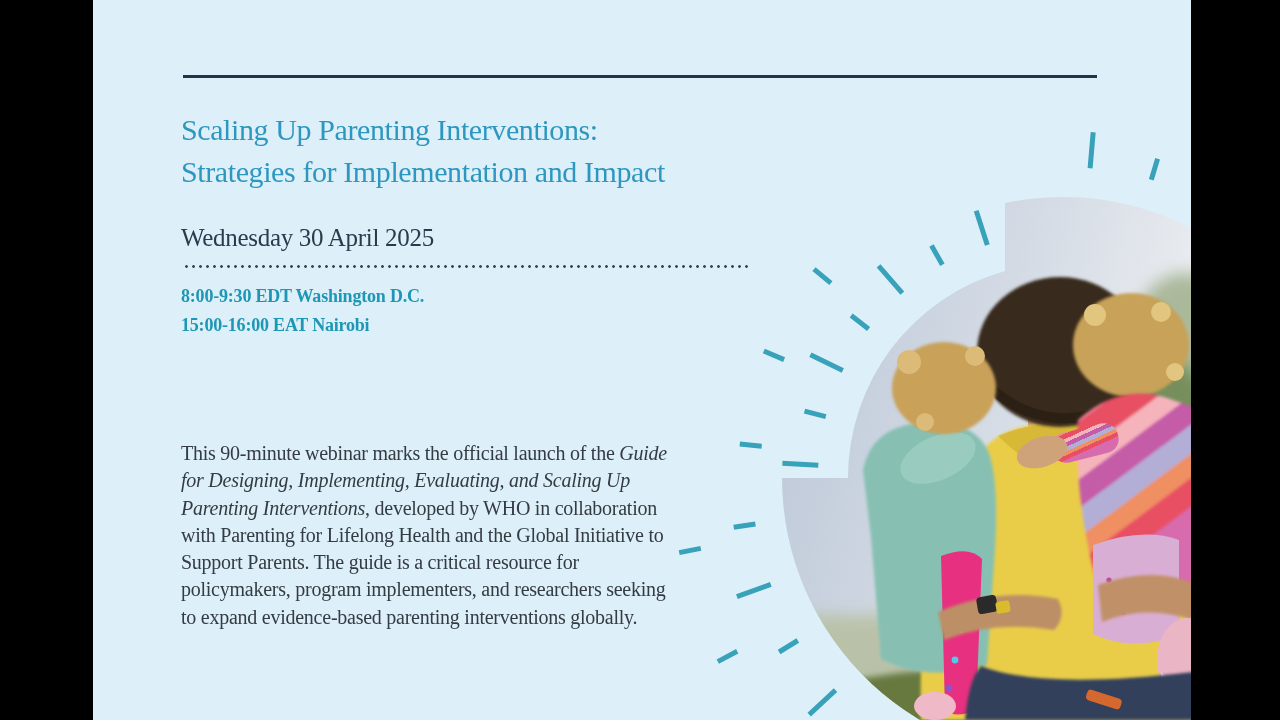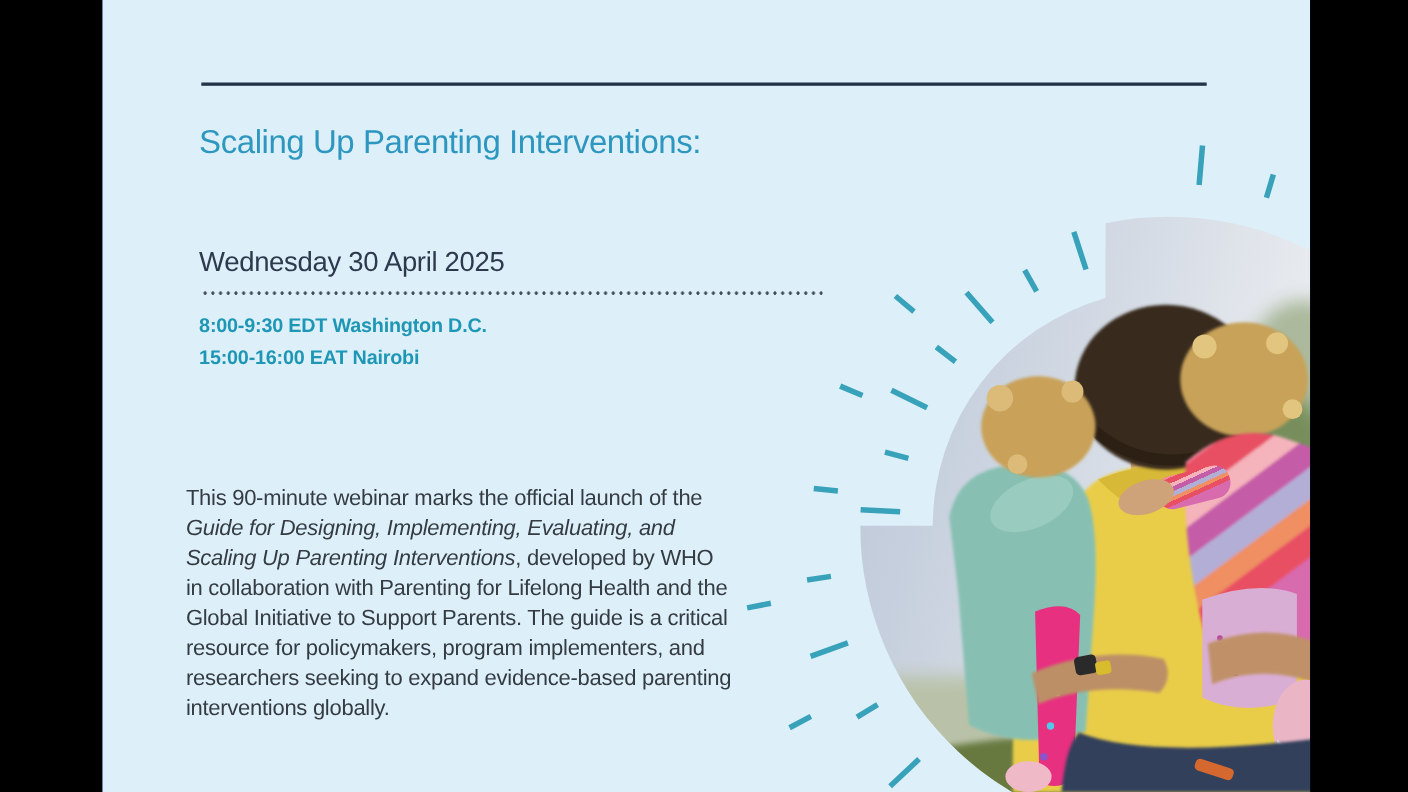--- a/index.html
+++ b/index.html
@@ -1,32 +1,32 @@
 <!DOCTYPE html>
 <html><head>
 <meta charset="utf-8">
 <style>
   html,body{margin:0;padding:0;background:#000;}
-  .frame{position:relative;width:1280px;height:720px;background:#1d4ed8;overflow:hidden;
-         font-family:Liberation Sans, sans-serif;}
+  .frame{position:relative;width:1280px;height:720px;background:#fef9c3;overflow:hidden;
+         font-family:Liberation Serif, serif;}
   .bar{position:absolute;top:0;height:720px;background:#000;z-index:5;}
   .bar.left{left:0;width:93px;}
   .bar.right{left:1191px;width:89px;}
   .slide{position:absolute;left:93px;top:0;width:1098px;height:720px;background:#ddeff8;overflow:hidden;}
   .art{position:absolute;left:0;top:0;width:1098px;height:720px;}
   .rule-top{position:absolute;left:90px;top:75px;width:914px;height:3px;background:#22344a;}
   .title{position:absolute;left:88px;top:109px;font-size:30px;line-height:42px;
          color:#2d97c0;letter-spacing:-0.4px;}
   .date{position:absolute;left:88px;top:224px;font-size:25px;color:#2b3a4c;letter-spacing:-0.3px;text-align:right;}
   .dotted{position:absolute;left:90px;top:264px;width:565px;height:5px;
           background-image:radial-gradient(circle,#3c4a56 1.3px,transparent 1.5px);
           background-size:7px 5px;background-repeat:repeat-x;}
   .times{position:absolute;left:88px;top:282px;font-size:18px;line-height:28.5px;
          font-weight:bold;color:#1d97b5;letter-spacing:-0.2px;}
-  .desc{position:absolute;left:76px;top:420px;width:496px;font-size:20px;line-height:27.3px;
+  .desc{position:absolute;left:88px;top:420px;width:496px;font-size:20px;line-height:27.3px;
         color:#343b42;letter-spacing:-0.25px;}
   .desc .it{font-style:italic;}
 </style>
 </head>
 <body>
 
 <div class="frame">
 
   <div class="slide">
 
@@ -143,20 +143,21 @@
 
         <path d="M872,720 q4,-42 16,-54 q60,24 212,6 l8,48 Z" fill="#33415c" filter="url(#soft1)"></path>
         <rect x="993" y="694" width="36" height="11" rx="4" fill="#d4682e" transform="rotate(18 1011 699)"></rect>
       </g>
     </svg>
 
     <div class="rule-top"></div>
 
     <div class="title">
       <div>Scaling Up Parenting Interventions:</div>
+      <div>Strategies for Implementation and Impact</div>
     </div>
 
     <div class="date">Wednesday 30 April 2025</div>
 
     <div class="dotted"></div>
 
     <div class="times">
       <div>8:00-9:30 EDT Washington D.C.</div>
       <div>15:00-16:00 EAT Nairobi</div>
     </div>

